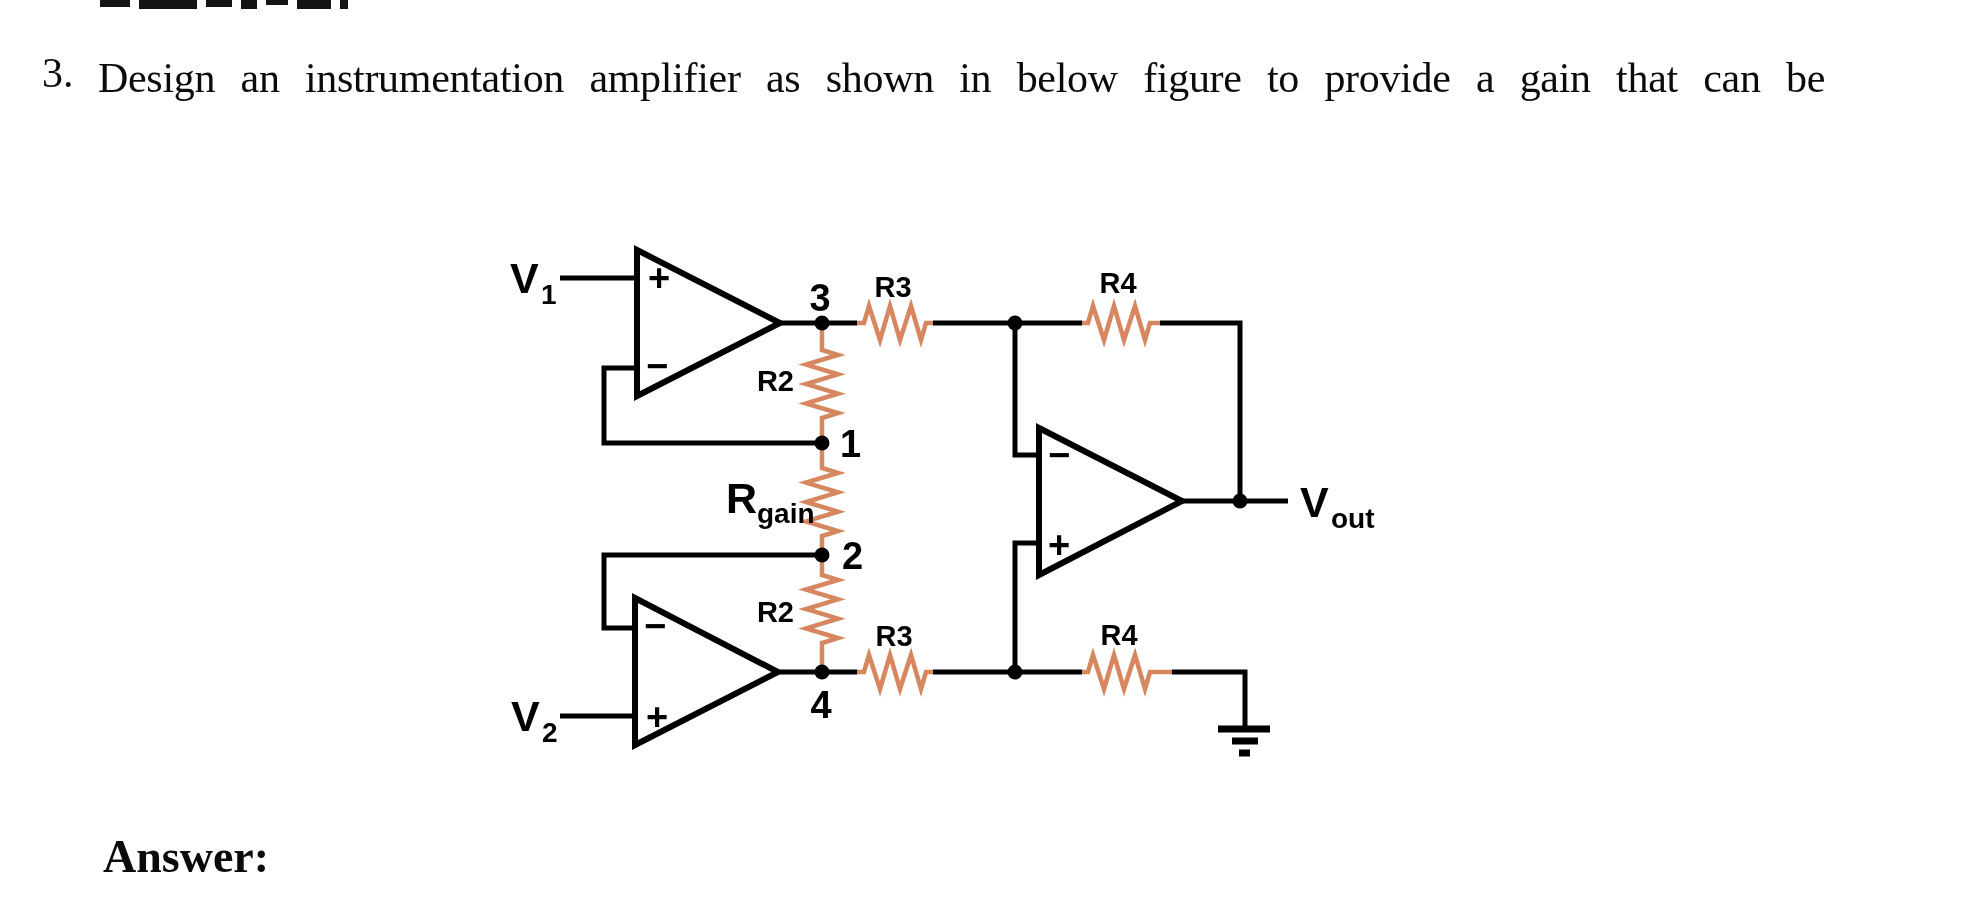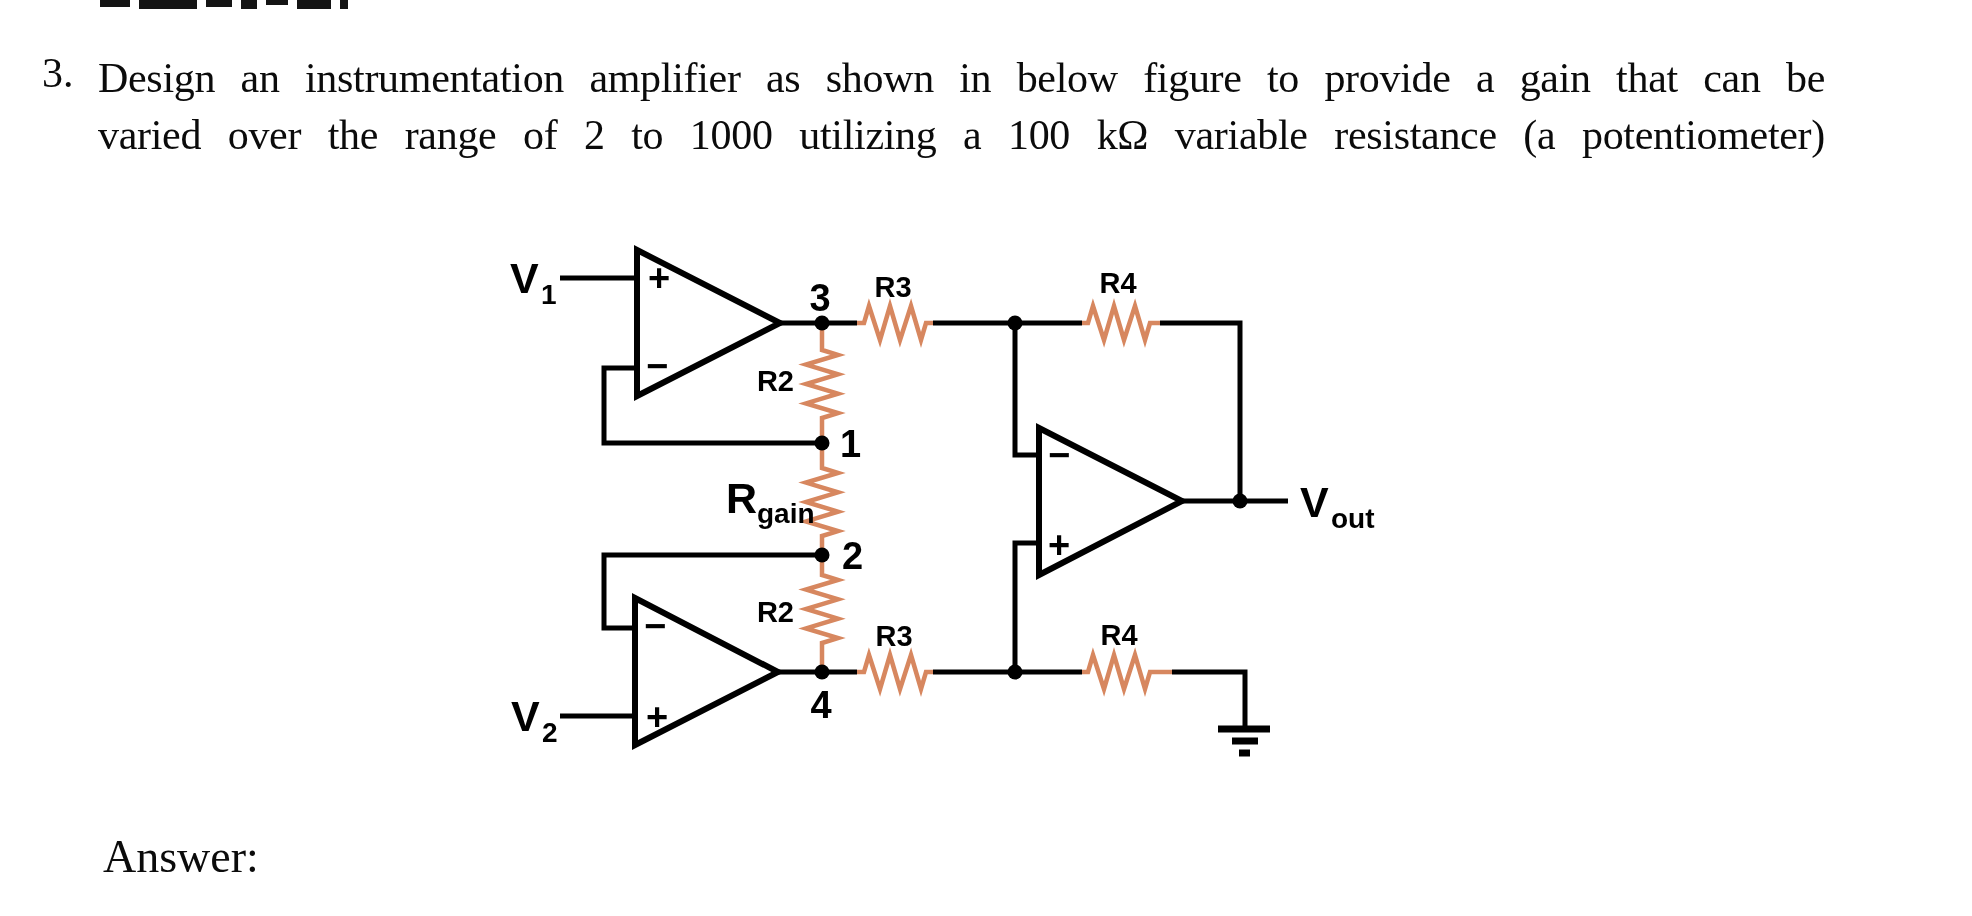--- a/index.html
+++ b/index.html
@@ -22,21 +22,21 @@
   .frag .b6{width:34px;height:9px}
   .frag .b7{width:8px;height:9px}
 
   
   .pnum{position:absolute;left:42px;top:52px;font-size:42px;line-height:1;}
   .pline{position:absolute;left:98px;width:1727px;font-size:42px;line-height:1.36;
          letter-spacing:-0.3px;white-space:nowrap;}
   .just{text-align:justify;text-align-last:justify;}
   .l1{top:50px}.l2{top:107px}.l3{top:164px}
 
-  .answer{position:absolute;left:103px;top:834px;font-size:46px;font-weight:normal;line-height:1;}
+  .answer{position:absolute;left:103px;top:834px;font-size:46px;font-weight:bold;line-height:1;}
 
   
   .circuit{position:absolute;left:500px;top:240px;overflow:visible;}
   .wire{stroke:#000;stroke-width:5;fill:none;stroke-linejoin:miter;stroke-linecap:butt;}
   .gnd{stroke:#000;stroke-width:7;fill:none;stroke-linecap:butt;}
   .res{stroke:#d7875f;stroke-width:4.5;fill:none;stroke-linejoin:miter;stroke-linecap:butt;}
   .tri{fill:#ffffff;stroke:#000;stroke-width:6;stroke-linejoin:miter;}
   .dot{fill:#000;stroke:none;}
   .lbl{font-family:"Liberation Sans","DejaVu Sans",sans-serif;font-weight:bold;fill:#000;}
   .s43{font-size:43px}.s38{font-size:38px}.s29{font-size:29px}.s28{font-size:28px}
@@ -52,21 +52,20 @@
       <span class="b2"></span>
       <span class="b3"></span>
     <span class="b4"></span>
       <span class="b5"></span>
       <span class="b6"></span>
       <span class="b7"></span>
   </div>
 
   <div class="pnum">3.</div>
   <div class="pline just l1">Design an instrumentation amplifier as shown in below figure to provide a gain that can be</div>
-  <div class="pline just l2">varied over the range of 2 to 1000 utilizing a 100 kΩ variable resistance (a potentiometer)</div>
 
   <svg class="circuit" width="880" height="530" viewBox="500 240 880 530" xmlns="http://www.w3.org/2000/svg">
 
     <g>
       <path class="wire" d="M560,278 H637"></path>
       <path class="wire" d="M637,368 H604 V443 H822"></path>
       <path class="wire" d="M560,716 H635"></path>
       <path class="wire" d="M635,628 H604 V555 H822"></path>
       <path class="wire" d="M778,323 H857"></path>
       <path class="wire" d="M933,323 H1082"></path>

